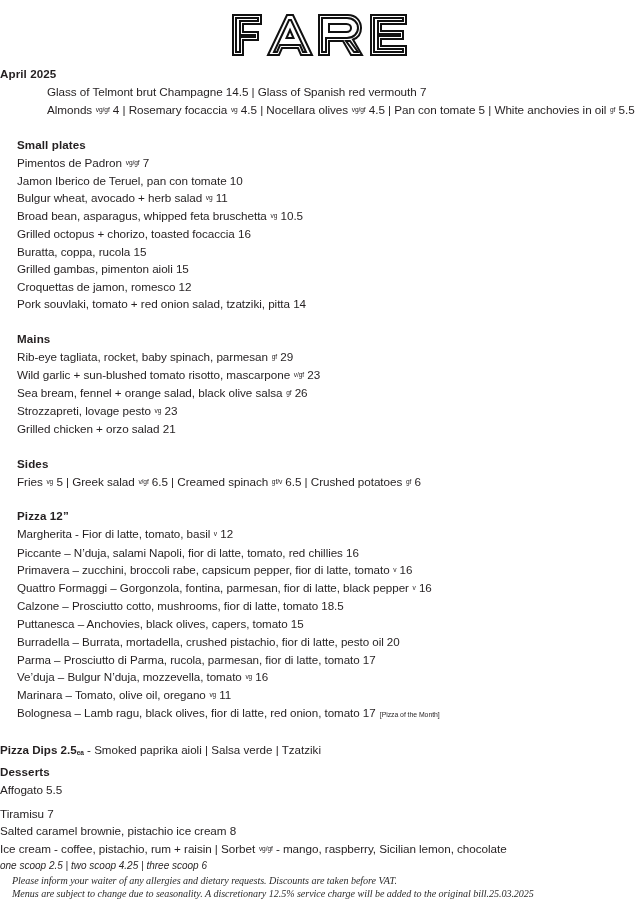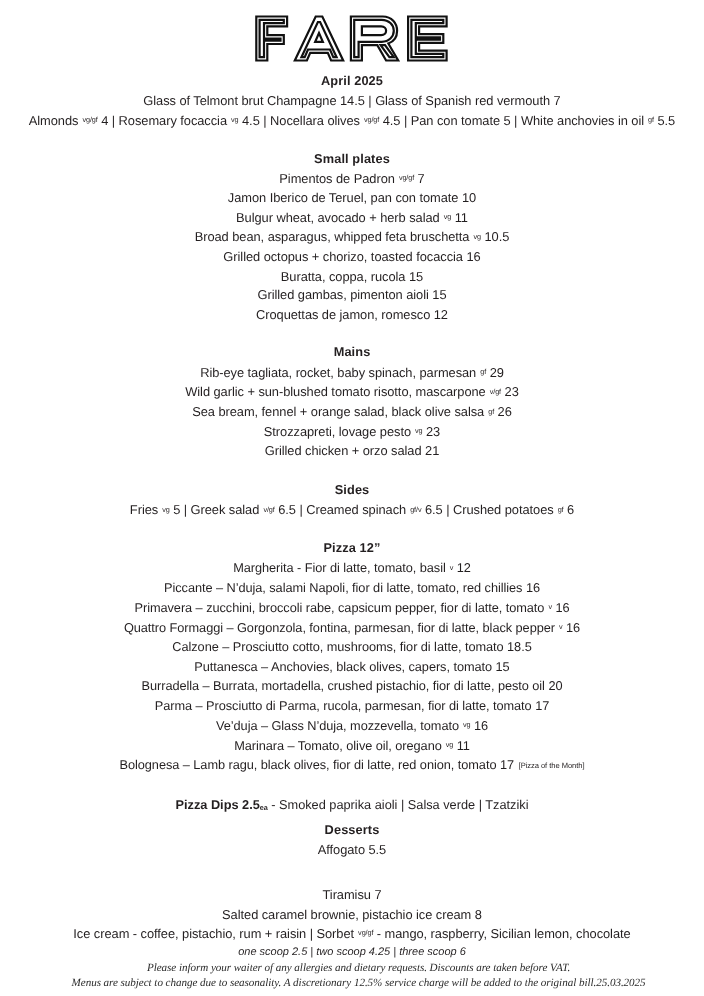--- a/index.html
+++ b/index.html
@@ -13,21 +13,20 @@
     font-family: "Liberation Sans", sans-serif;
     color: #231f20;
     -webkit-font-smoothing: antialiased;
   }
   .menu {
     width: 640px;
     height: 905px;
     box-sizing: border-box;
     padding: 0;
     position: relative;
-    text-align: center;
     overflow: hidden;
   }
 
   
   .logo-wrap {
     padding-top: 12px;
     display: flex;
     justify-content: center;
     align-items: center;
   }
@@ -68,21 +67,21 @@
     font-size: 6.9px;
     vertical-align: 0.05em;
     letter-spacing: -0.05px;
     padding-left: 1px;
   }
 
   
   .sec { margin: 17px; padding: 0; }
   .sec-head { margin-top: 2px; }
 
-  .drinks { margin-top: 1px; }
+  .drinks { margin-top: 1px; padding-left: 47px; }
 
   .pizza-line { font-size: 11.6px; line-height: 17.7px; }
 
   .dips {
     font-size: 11.6px;
     line-height: 17px;
     margin-top: 14px;
   }
   .dips b { font-weight: bold; }
 
@@ -144,20 +143,21 @@
       <div class="sec">
         <div class="head sec-head">Small plates</div>
         <div class="line"><span>Pimentos de Padron </span><span class="sub">vg/gf</span><span> 7</span></div>
         <div class="line"><span>Jamon Iberico de Teruel, pan con tomate 10</span></div>
         <div class="line"><span>Bulgur wheat, avocado + herb salad </span><span class="sub">vg</span><span> 11</span></div>
         <div class="line"><span>Broad bean, asparagus, whipped feta bruschetta </span><span class="sub">vg</span><span> 10.5</span></div>
         <div class="line"><span>Grilled octopus + chorizo, toasted focaccia 16</span></div>
         <div class="line"><span>Buratta, coppa, rucola 15</span></div>
         <div class="line"><span>Grilled gambas, pimenton aioli 15</span></div>
         <div class="line"><span>Croquettas de jamon, romesco 12</span></div>
+        <div class="line"><span>Pork souvlaki, tomato + red onion salad, tzatziki, pitta 14</span></div>
       </div>
       <div class="sec">
         <div class="head sec-head">Mains</div>
         <div class="line"><span>Rib-eye tagliata, rocket, baby spinach, parmesan </span><span class="sub">gf</span><span> 29</span></div>
         <div class="line"><span>Wild garlic + sun-blushed tomato risotto, mascarpone </span><span class="sub">v/gf</span><span> 23</span></div>
         <div class="line"><span>Sea bream, fennel + orange salad, black olive salsa </span><span class="sub">gf</span><span> 26</span></div>
         <div class="line"><span>Strozzapreti, lovage pesto </span><span class="sub">vg</span><span> 23</span></div>
         <div class="line"><span>Grilled chicken + orzo salad 21</span></div>
       </div>
       <div class="sec">
@@ -167,35 +167,35 @@
       <div class="sec">
         <div class="head sec-head">Pizza 12”</div>
         <div class="line pizza-line"><span>Margherita - Fior di latte, tomato, basil </span><span class="sub">v</span><span> 12</span></div>
         <div class="line pizza-line"><span>Piccante – N’duja, salami Napoli, fior di latte, tomato, red chillies 16</span></div>
         <div class="line pizza-line"><span>Primavera – zucchini, broccoli rabe, capsicum pepper, fior di latte, tomato </span><span class="sub">v</span><span> 16</span></div>
         <div class="line pizza-line"><span>Quattro Formaggi – Gorgonzola, fontina, parmesan, fior di latte, black pepper </span><span class="sub">v</span><span> 16</span></div>
         <div class="line pizza-line"><span>Calzone – Prosciutto cotto, mushrooms, fior di latte, tomato 18.5</span></div>
         <div class="line pizza-line"><span>Puttanesca – Anchovies, black olives, capers, tomato 15</span></div>
         <div class="line pizza-line"><span>Burradella – Burrata, mortadella, crushed pistachio, fior di latte, pesto oil 20</span></div>
         <div class="line pizza-line"><span>Parma – Prosciutto di Parma, rucola, parmesan, fior di latte, tomato 17</span></div>
-        <div class="line pizza-line"><span>Ve’duja – Glass N’duja, mozzevella, tomato </span><span class="sub">vg</span><span> 16</span></div>
+        <div class="line pizza-line"><span>Ve’duja – Bulgur N’duja, mozzevella, tomato </span><span class="sub">vg</span><span> 16</span></div>
         <div class="line pizza-line"><span>Marinara – Tomato, olive oil, oregano </span><span class="sub">vg</span><span> 11</span></div>
         <div class="line pizza-line"><span>Bolognesa – Lamb ragu, black olives, fior di latte, red onion, tomato 17 </span><span class="tiny-note">[Pizza of the Month]</span></div>
       </div>
     </div>
 
   <div class="dips">
     <b>Pizza Dips 2.5</b><b class="sub-low">ea</b><span> - Smoked paprika aioli | Salsa verde | Tzatziki</span>
   </div>
 
   <div>
     <div class="head sec-head">Desserts</div>
     <div id="desserts-root">
         <div class="line"><span>Affogato 5.5</span></div>
-        <div class="line" style="margin-top: 24px;"><span>Tiramisu 7</span></div>
+        <div class="line" style="margin-top: 6px;"><span>Tiramisu 7</span></div>
         <div class="line"><span>Salted caramel brownie, pistachio ice cream 8</span></div>
         <div class="line"><span>Ice cream - coffee, pistachio, rum + raisin | Sorbet </span><span class="sub">vg/gf</span><span> - mango, raspberry, Sicilian lemon, chocolate</span></div>
       </div>
     <div class="scoops">one scoop 2.5 | two scoop 4.25 | three scoop 6</div>
   </div>
 
   <div class="footer">
     <div>Please inform your waiter of any allergies and dietary requests. Discounts are taken before VAT.</div>
     <div>Menus are subject to change due to seasonality. A discretionary 12.5% service charge will be added to the original bill.25.03.2025</div>
   </div>

